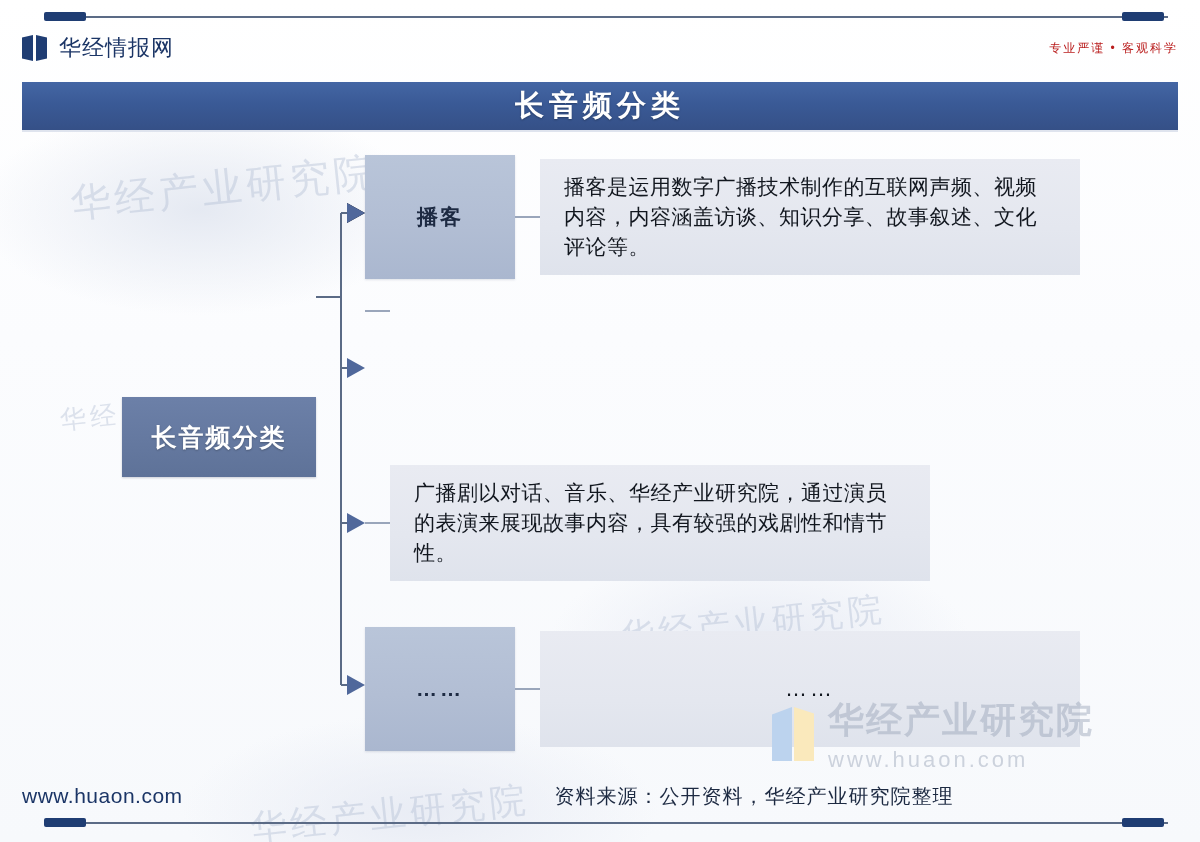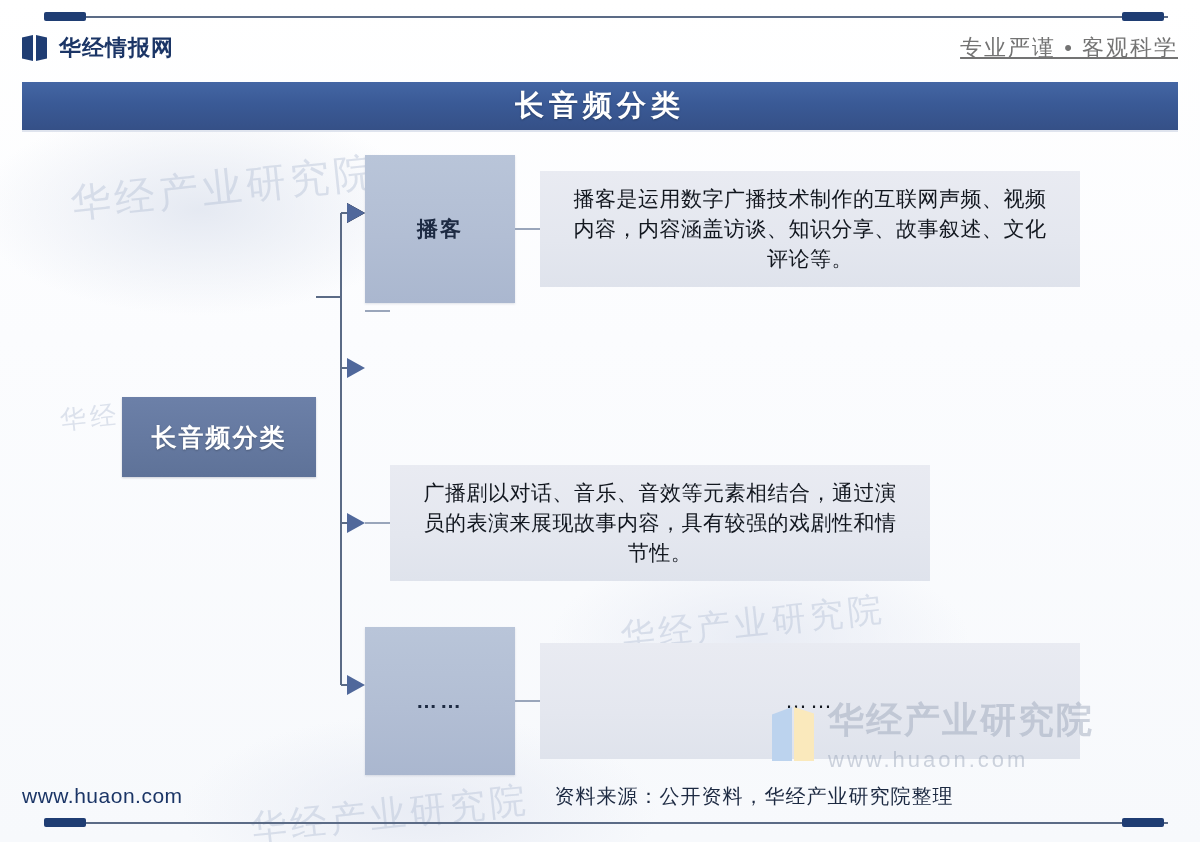--- a/index.html
+++ b/index.html
@@ -51,24 +51,24 @@
     display:flex;align-items:center;justify-content:space-between;
   }
   .brand{display:flex;align-items:center;gap:12px;}
   .brand-mark{display:flex;align-items:center;gap:3px;}
   .brand-mark .pg{
     width:11px;height:26px;background:#1f3d73;
   }
   .brand-mark .pg.left{clip-path:polygon(0 10%,100% 0,100% 100%,0 90%);}
   .brand-mark .pg.right{clip-path:polygon(0 0,100% 10%,100% 90%,0 100%);}
   .brand-name{
-    font-size:22px;color:#1b3566;letter-spacing:1px;font-weight:700;
+    font-size:22px;color:#1b3566;letter-spacing:1px;font-weight:400;
   }
   .tagline{
-    font-size:22px;color:#737373;letter-spacing:2px;text-decoration:underline;
+    font-size:12px;color:#b91c1c;letter-spacing:2px;
   }
 
   
   .title-bar{
     position:absolute;left:22px;top:82px;width:1156px;height:48px;
     background:linear-gradient(180deg,#4466a4 0%,#3a5a96 45%,#355087 100%);
     box-shadow:0 2px 0 #dfe4ee;
     display:flex;align-items:center;justify-content:center;
   }
   .title-text{
@@ -86,38 +86,38 @@
     display:flex;align-items:center;justify-content:center;
     box-shadow:0 1px 2px rgba(60,70,95,.25);
   }
   .root-node span{
     color:#ffffff;font-size:25px;letter-spacing:2px;font-weight:600;
     text-shadow:0 1px 2px rgba(0,0,0,.25);
   }
 
   .row{position:absolute;left:365px;display:flex;align-items:center;}
   .cat-box{
-    width:150px;height:148px;
+    width:150px;height:124px;
     background:linear-gradient(180deg,#b9c5d9 0%,#b2bed4 55%,#aab7cf 100%);
     display:flex;align-items:center;justify-content:center;
     box-shadow:0 1px 2px rgba(90,100,125,.18);
     flex:none;
   }
   .cat-box span{
     font-size:21px;color:#1d2a42;letter-spacing:2px;font-weight:600;
   }
   .stub{width:25px;height:2px;background:#9aa6bb;flex:none;}
   .desc-box{
     width:540px;height:116px;
     background:linear-gradient(180deg,#e9ebf2 0%,#e4e7ef 60%,#dfe3ec 100%);
     display:flex;align-items:center;justify-content:center;
     padding:0 16px;box-sizing:border-box;flex:none;
   }
   .desc-box p{
-    margin:8px;text-align:center;
+    margin:8px;
     font-size:21px;line-height:1.42;color:#12171f;letter-spacing:.5px;
   }
   .desc-box p.ellipsis{font-size:22px;letter-spacing:3px;}
   .cat-box span.ellipsis{letter-spacing:3px;}
 
   .row-1{top:15px;}
   .row-2{top:170px;}
   .row-3{top:325px;}
   .row-4{top:487px;}
 
@@ -216,21 +216,21 @@
     </div>
   </div>
 
   <div class="row row-2">
     <div class="stub"></div>
   </div>
 
   <div class="row row-3">
     <div class="stub"></div>
     <div class="desc-box">
-      <p>广播剧以对话、音乐、音效等元素相结合，通过演员的表演来展现故事内容，具有较强的戏剧性和情节性。</p>
+      <p>广播剧以对话、音乐、华经产业研究院，通过演员的表演来展现故事内容，具有较强的戏剧性和情节性。</p>
     </div>
   </div>
 
   <div class="row row-4">
     <div class="cat-box">
       <span class="ellipsis">……</span>
     </div>
     <div class="stub"></div>
     <div class="desc-box">
       <p class="ellipsis">……</p>

